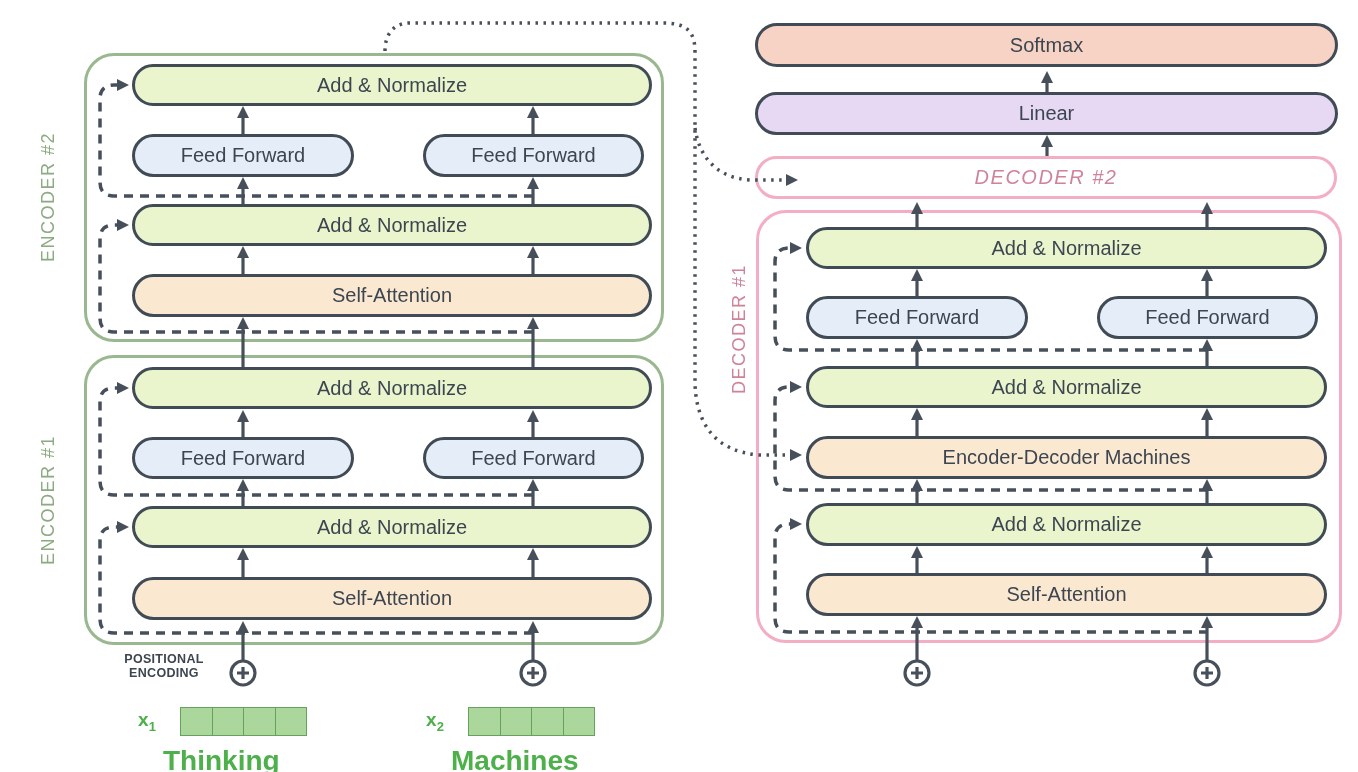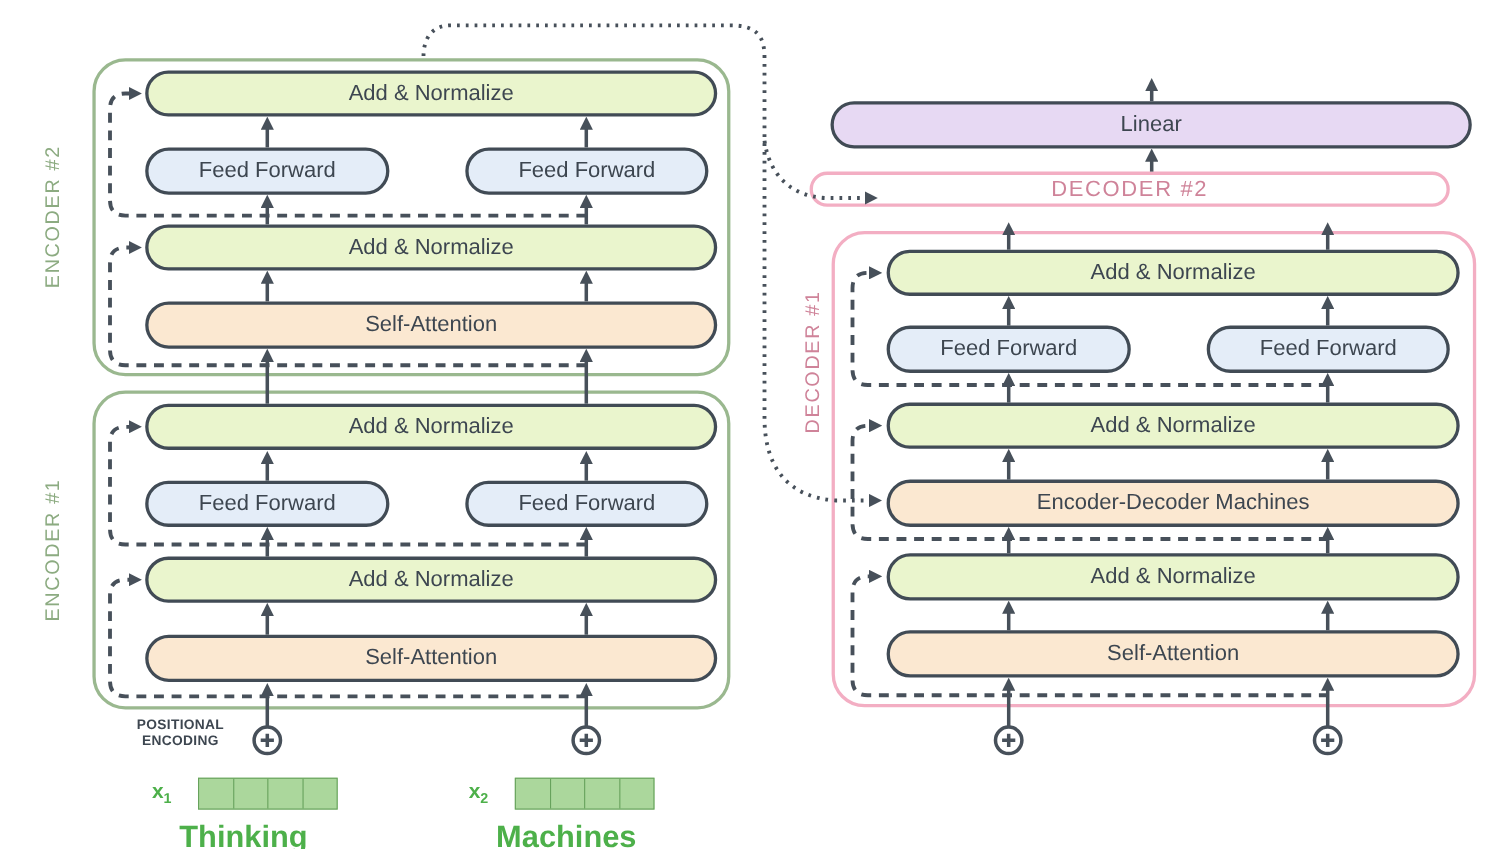--- a/index.html
+++ b/index.html
@@ -80,21 +80,21 @@
 </style>
 </head>
 <body>
 
 <div id="canvas">
 
   <div class="abs stack" style="left:84px;top:53px;width:580px;height:289px;"></div>
   <div class="abs stack" style="left:84px;top:355px;width:580px;height:290px;"></div>
   <div class="abs stack pink" style="left:756px;top:210px;width:586px;height:433px;"></div>
 
-  <div class="abs decoder2-pill" style="left:736px;top:156px;width:582px;height:32px;">
+  <div class="abs decoder2-pill" style="left:755px;top:156px;width:582px;height:43px;font-style:italic;">
     <span>DECODER #2</span>
   </div>
 
   <svg class="overlay" width="1358" height="772" viewBox="0 0 1358 772">
     <defs>
       <marker id="ah" viewBox="0 0 12 12" refX="2" refY="6" markerWidth="12" markerHeight="12" orient="auto" markerUnits="userSpaceOnUse">
         <path d="M0,0 L12,6 L0,12 Z" fill="#47505a"></path>
       </marker>
     </defs>
 
@@ -201,20 +201,23 @@
   <div class="abs pill fill-ff" style="left:423px;top:437px;width:221px;height:42px;">
       <span>Feed Forward</span>
     </div>
   <div class="abs pill fill-addnorm" style="left:132px;top:506px;width:520px;height:42px;">
       <span>Add &amp; Normalize</span>
     </div>
   <div class="abs pill fill-att" style="left:132px;top:577px;width:520px;height:43px;">
       <span>Self-Attention</span>
     </div>
 
+  <div class="abs pill fill-softmax" style="left:755px;top:23px;width:583px;height:44px;">
+      <span>Softmax</span>
+    </div>
   <div class="abs pill fill-linear" style="left:755px;top:92px;width:583px;height:43px;">
       <span>Linear</span>
     </div>
 
   <div class="abs v-label pink" style="left:739px;top:329px;">DECODER #1</div>
   <div class="abs pill fill-addnorm" style="left:806px;top:227px;width:521px;height:42px;">
       <span>Add &amp; Normalize</span>
     </div>
   <div class="abs pill fill-ff" style="left:806px;top:296px;width:222px;height:43px;">
       <span>Feed Forward</span>

